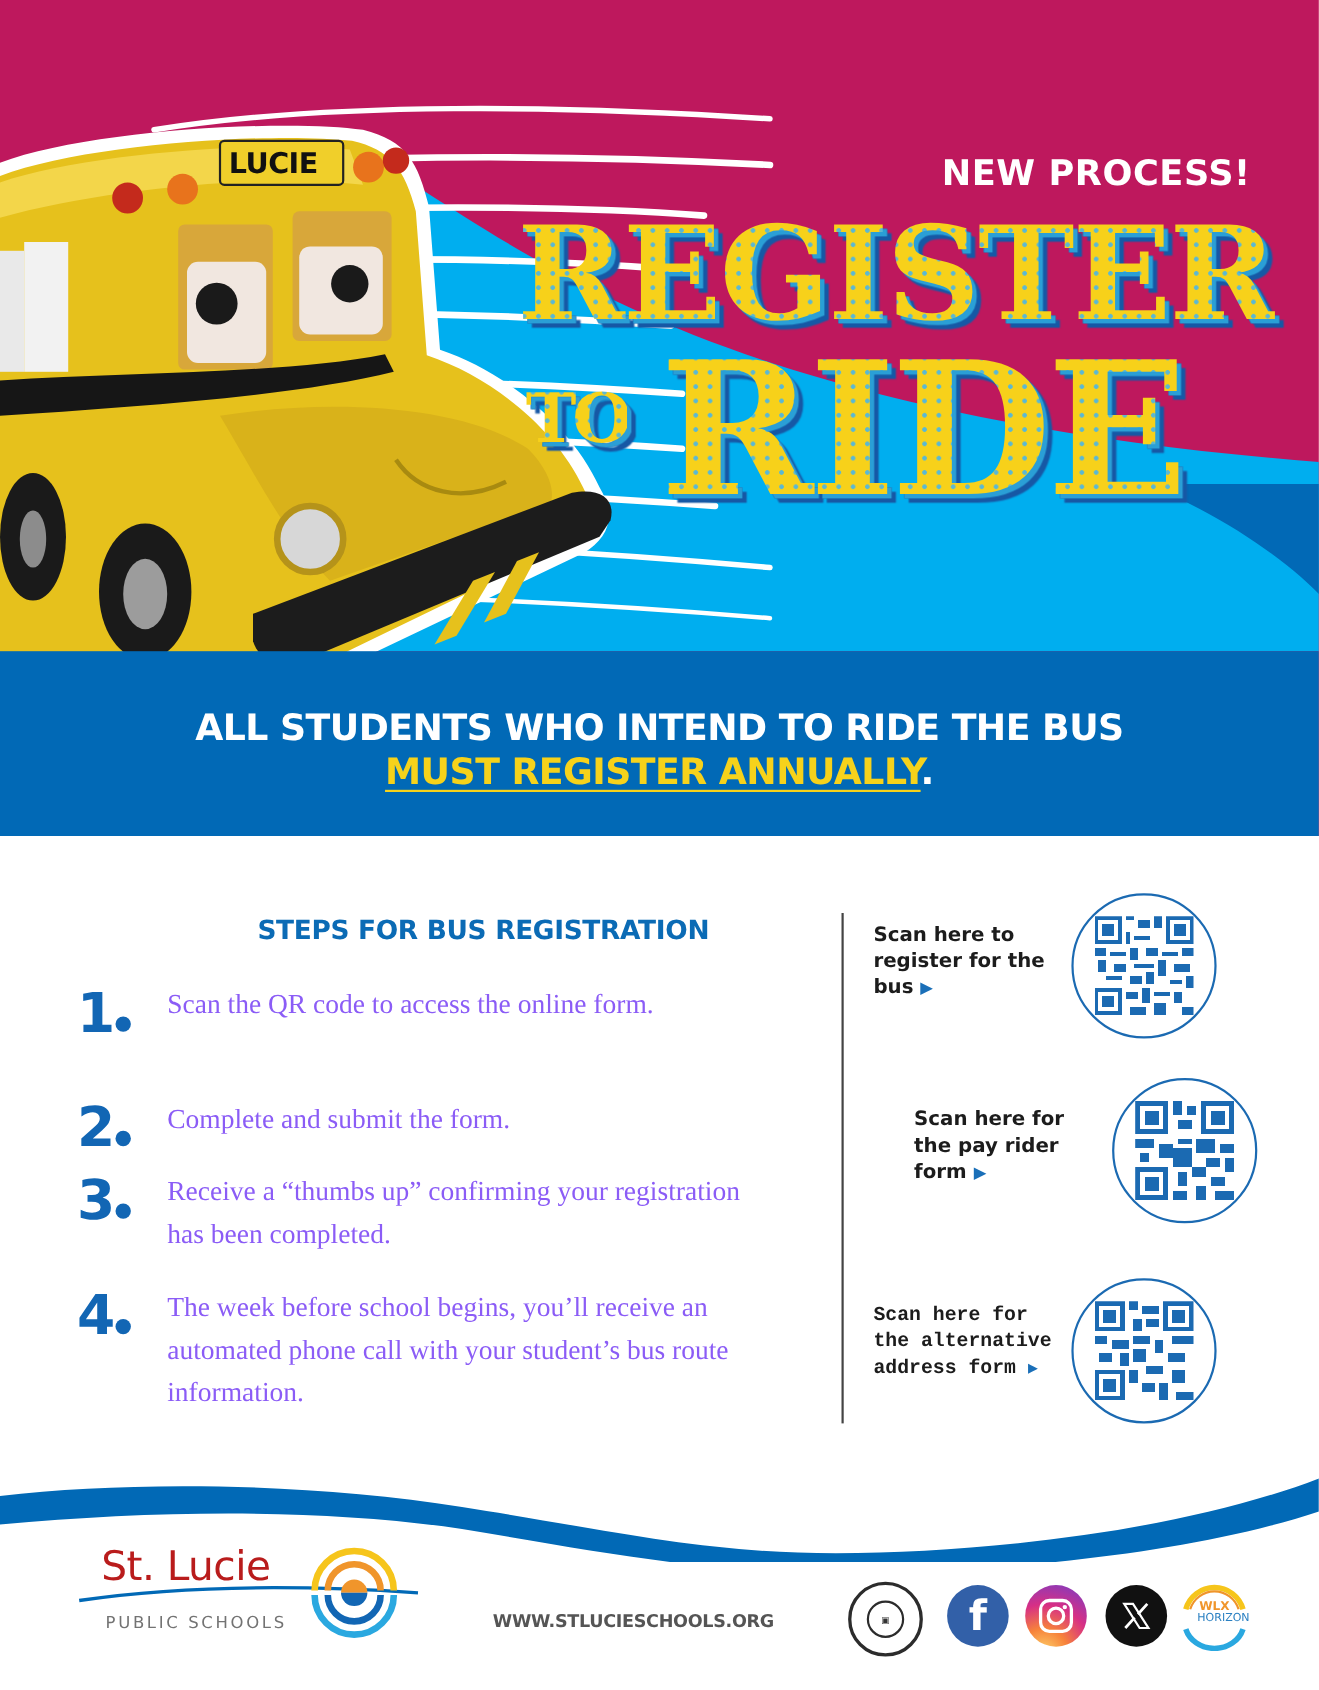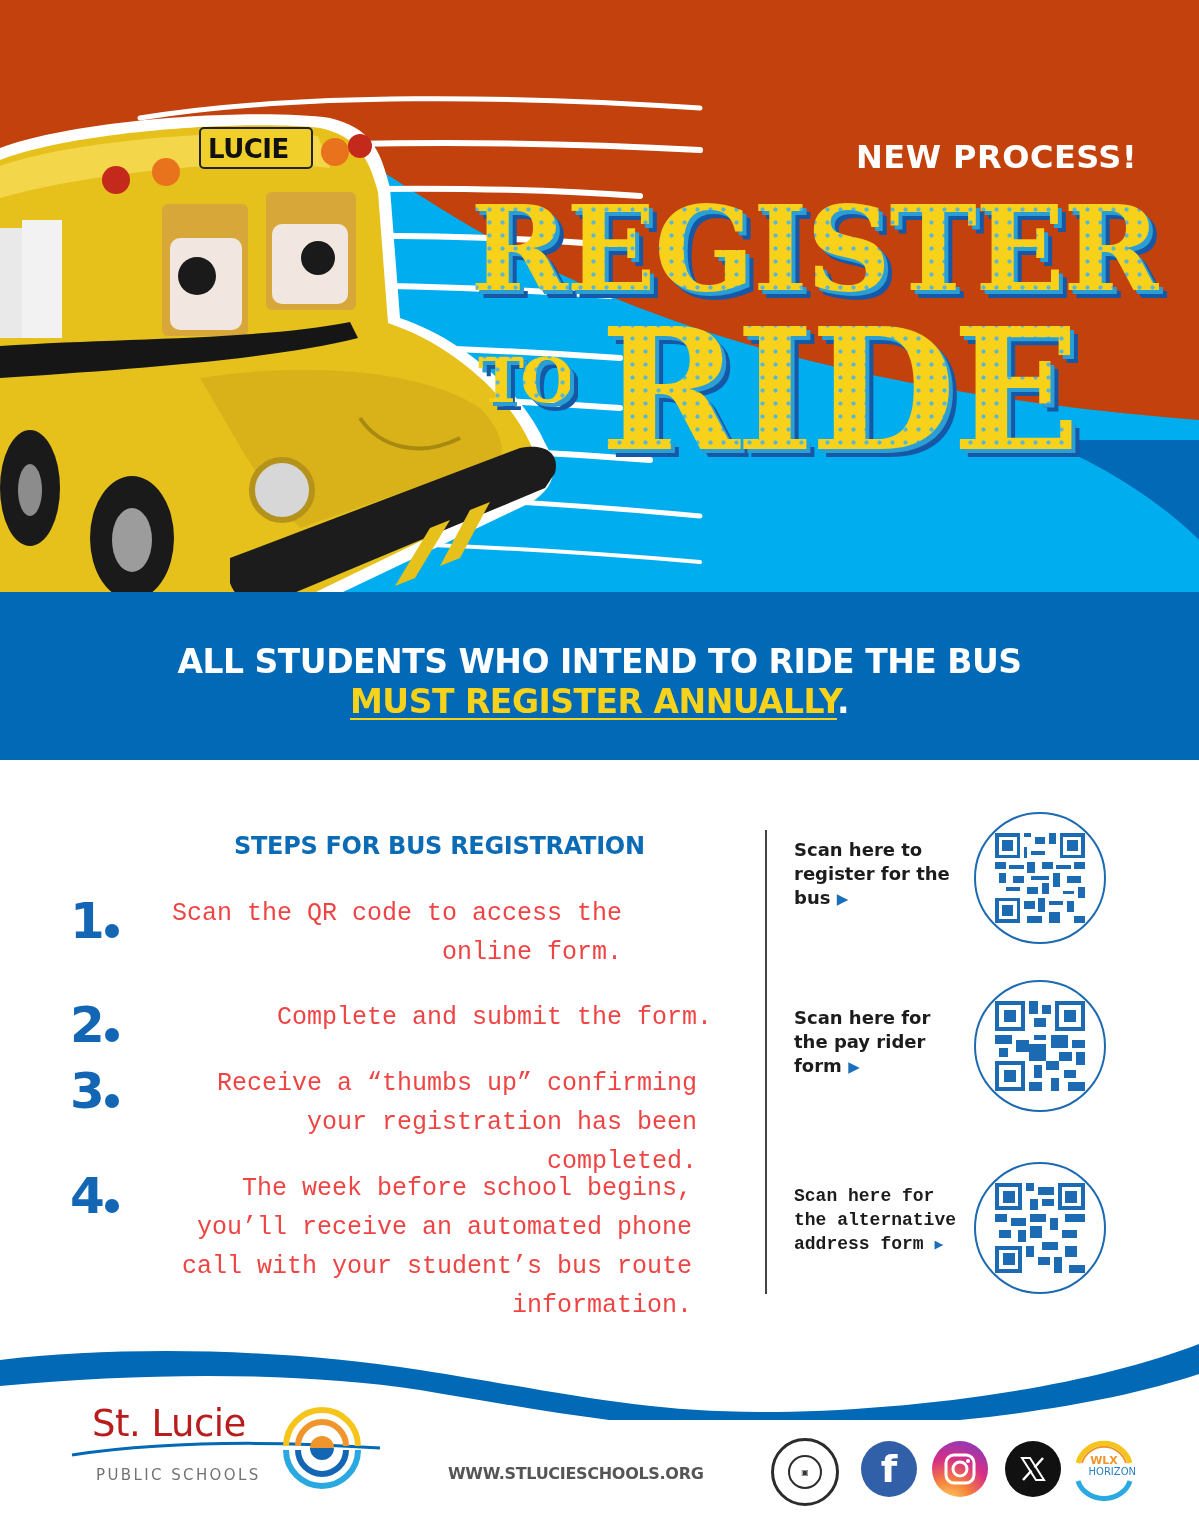--- a/index.html
+++ b/index.html
@@ -1,20 +1,20 @@
 <!DOCTYPE html>
 <html><head>
 <meta charset="utf-8">
 <style>
   * { box-sizing: border-box; margin: 0; padding: 0; }
   html, body { width: 1199px; height: 1536px; background: #ffffff; overflow: hidden; }
   body { position: relative; font-family: "Liberation Sans", sans-serif; }
 
   
-  .hero { position: absolute; left: 0; top: 0; width: 1199px; height: 760px; background: #c2410c; overflow: hidden; }
+  .hero { position: absolute; left: 0; top: 0; width: 1199px; height: 760px; background: #be185d; overflow: hidden; }
   .hero-swoosh { position: absolute; left: 0; top: 0; }
   .new-process { position: absolute; right: 62px; top: 138px; color: #ffffff; font-weight: 900; font-size: 32px; letter-spacing: 0.5px; font-family: "DejaVu Sans", sans-serif; }
   .title-register { position: absolute; left: 470px; top: 190px; font-family: "DejaVu Serif", serif; font-weight: bold; font-size: 118px; letter-spacing: -2px; line-height: 1; }
   .title-to { position: absolute; left: 478px; top: 350px; font-family: "DejaVu Serif", serif; font-weight: bold; font-size: 62px; line-height: 1; letter-spacing: -4px; }
   .title-ride { position: absolute; left: 600px; top: 306px; font-family: "DejaVu Serif", serif; font-weight: bold; font-size: 168px; letter-spacing: -4px; line-height: 1; }
   .dotted-text {
     background: radial-gradient(circle at 50% 50%, #5ab8d4 1.8px, #f7d11a 2.4px);
     background-size: 13px 13px;
     -webkit-background-clip: text; background-clip: text;
     color: transparent;
@@ -25,21 +25,21 @@
   .tagline { position: absolute; left: 0; top: 642px; width: 1199px; text-align: center; color: #ffffff; font-family: "DejaVu Sans", sans-serif; font-weight: bold; font-size: 33px; line-height: 40px; letter-spacing: -0.5px; }
   .tagline .line2 { color: #f6d21b; }
   .tagline .must { text-decoration: underline; text-decoration-thickness: 2px; text-underline-offset: 5px; color: #f6d21b; }
   .tagline .period { color: #ffffff; }
 
   
   .steps-title { position: absolute; left: 234px; top: 832px; color: #0b6bb5; font-family: "DejaVu Sans", sans-serif; font-weight: bold; font-size: 24px; letter-spacing: -0.3px; }
   .step { position: absolute; left: 70px; width: 640px; }
   .step-num { position: absolute; left: 0; top: 2px; color: #1266b4; font-family: "DejaVu Sans", sans-serif; font-weight: 900; font-size: 50px; line-height: 1; letter-spacing: -3px; }
   .step-num .dot { display: inline-block; width: 14px; height: 14px; border-radius: 50%; background: #1266b4; margin-left: 3px; }
-  .step-text { position: absolute; left: 82px; top: 0; width: 560px; color: #ef4444; font-family: Liberation Mono, monospace; font-size: 25px; line-height: 39px; text-align: right; }
+  .step-text { position: absolute; left: 82px; top: 0; width: 560px; color: #8b5cf6; font-family: Liberation Serif, serif; font-size: 25px; line-height: 39px; }
 
   .divider { position: absolute; left: 765px; top: 830px; width: 2px; height: 464px; background: #444444; }
 
   .qr-item { position: absolute; left: 794px; width: 320px; height: 140px; }
   .qr-label { position: absolute; left: 0; width: 170px; color: #1c1c1c; font-family: "DejaVu Sans", sans-serif; font-weight: bold; font-size: 18px; line-height: 24px; }
   .qr-label .arrow { color: #1a6fb8; font-size: 15px; }
   .qr-circle { position: absolute; left: 180px; width: 132px; height: 132px; border: 2px solid #1b6ab2; border-radius: 50%; background: #fff; display: flex; align-items: center; justify-content: center; }
   .qr-code { width: 90px; height: 90px; }
 
   
@@ -199,21 +199,21 @@
           <rect x="15" y="19" width="4" height="1"></rect>
         <rect x="20" y="19" width="2" height="3"></rect>
           <rect x="9" y="23" width="4" height="2"></rect>
           <rect x="15" y="22" width="3" height="3"></rect>
           <rect x="22" y="23" width="3" height="2"></rect>
       </g>
     </svg>
   </div>
 </div>
 
-<div class="qr-item" style="top:980px;">
+<div class="qr-item" style="top:980px;margin-left:37px;">
   <div class="qr-label" style="top:26px;"><span>Scan here for the pay rider form</span> <span class="arrow">▶</span></div>
   <div class="qr-circle" style="top:0;">
     <svg class="qr-code" viewBox="0 0 21 21" shape-rendering="crispEdges">
       <g fill="#1b6ab2">
         <rect x="0" y="0" width="7" height="7"></rect>
           <rect x="1" y="1" width="5" height="5" fill="#fff"></rect>
           <rect x="2" y="2" width="3" height="3"></rect>
         <rect x="14" y="0" width="7" height="7"></rect>
           <rect x="15" y="1" width="5" height="5" fill="#fff"></rect>
           <rect x="16" y="2" width="3" height="3"></rect>

